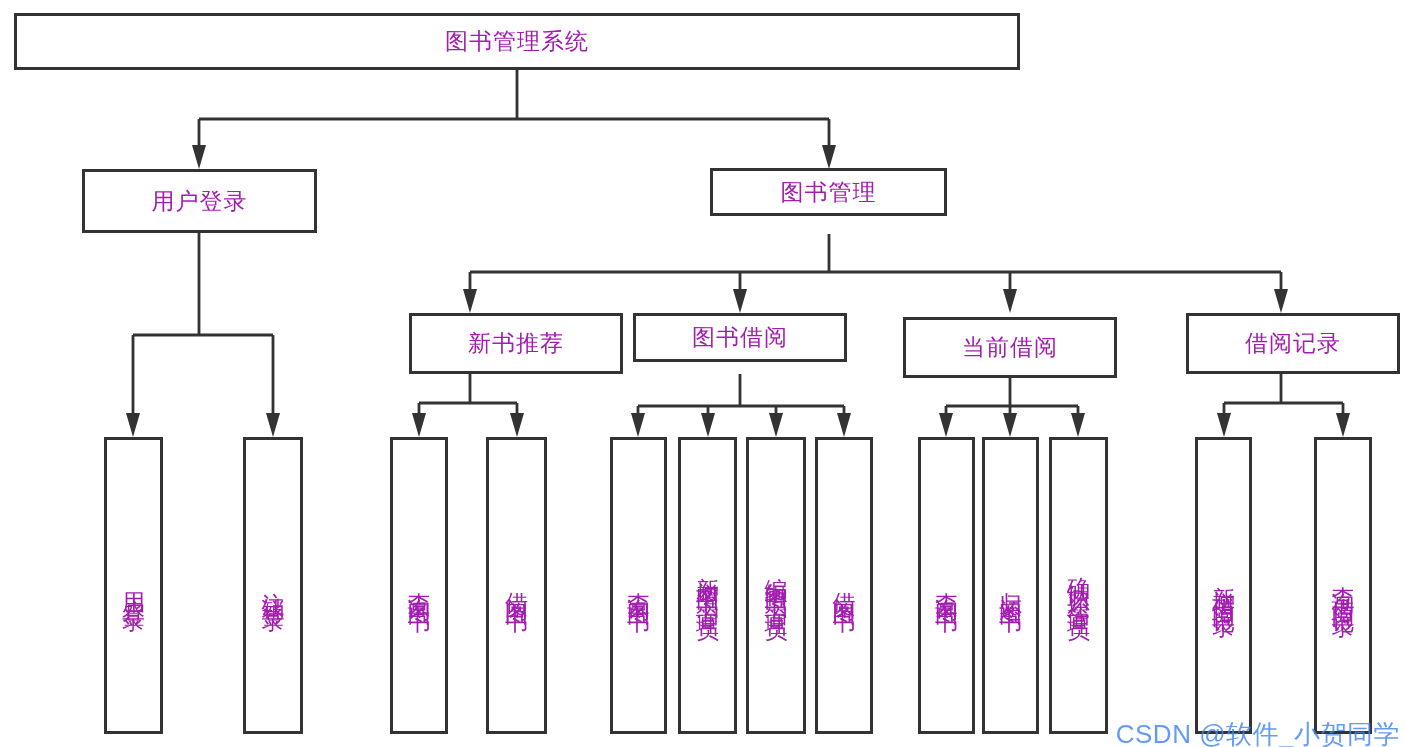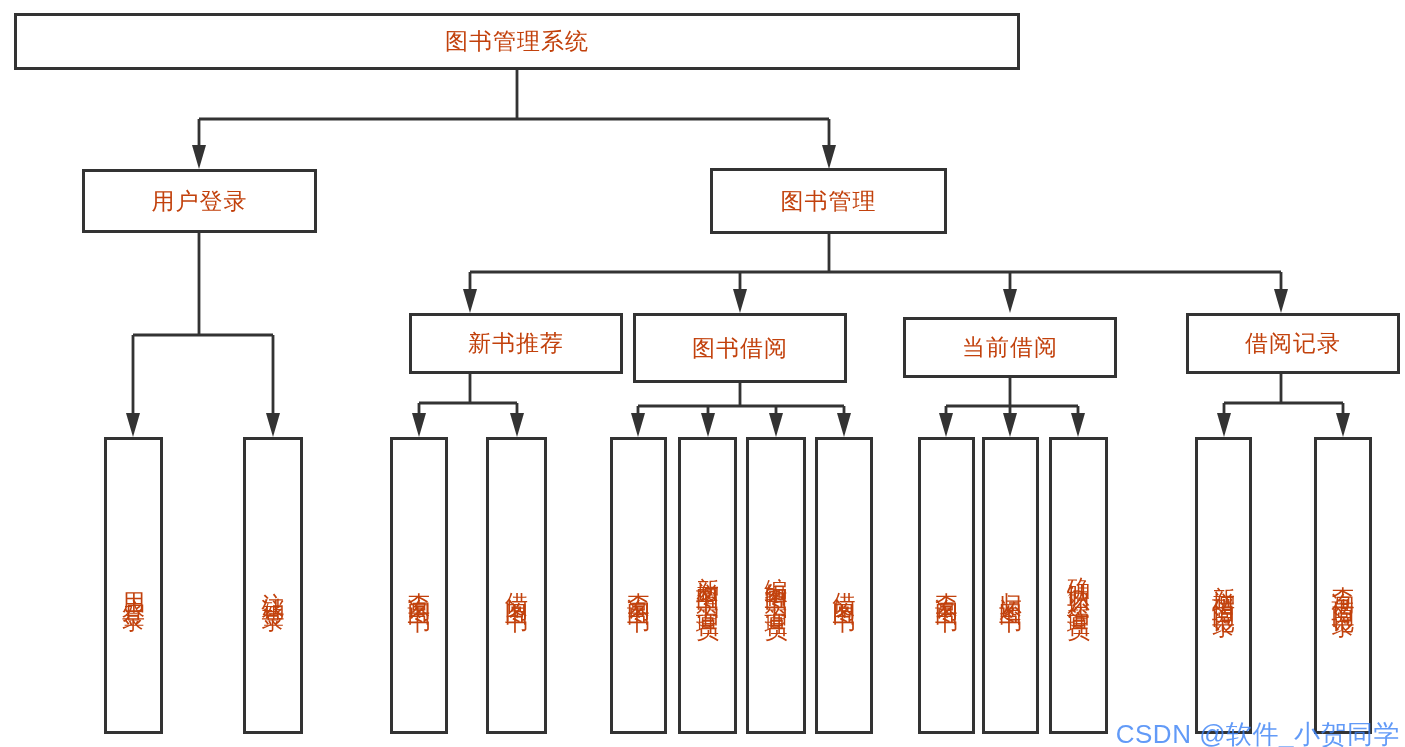--- a/index.html
+++ b/index.html
@@ -4,33 +4,33 @@
 <style>
   html,body{margin:0;padding:0;background:#ffffff;}
   .stage{
     position:relative;width:1405px;height:747px;background:#ffffff;
     overflow:hidden;font-family:"Liberation Sans","DejaVu Sans",sans-serif;
   }
   .wires{position:absolute;left:0;top:0;pointer-events:none;}
   .box{
     position:absolute;background:#ffffff;border:3px solid #333333;
     box-sizing:border-box;display:flex;align-items:center;justify-content:center;
-    color:#c2410c;font-size:23px;line-height:1;z-index:2;
+    color:#a21caf;font-size:23px;line-height:1;z-index:2;
   }
   .hbox span{letter-spacing:1px;white-space:nowrap;}
   .vbox span{
     writing-mode:vertical-rl;text-orientation:mixed;
     letter-spacing:6px;white-space:nowrap;
   }
   
   #root {left:14px;  top:13px;  width:1006px;height:57px;}
   #ulogin{left:82px; top:169px; width:235px; height:64px;}
-  #bmgmt{left:710px; top:168px; width:237px; height:66px;}
+  #bmgmt{left:710px; top:168px; width:237px; height:48px;}
   #l3a{left:363px; top:313px; width:214px; height:61px;margin-left:46px;}
-  #l3b{left:633px; top:313px; width:214px; height:70px;}
+  #l3b{left:633px; top:313px; width:214px; height:49px;}
   #l3c{left:903px; top:317px; width:214px; height:61px;}
   #l3d{left:1174px;top:313px; width:214px; height:61px;margin-left:12px;}
   .leaf{top:437px;height:297px;}
   #f1{left:104px;width:59px;}  #f2{left:243px;width:60px;}
   #f3{left:390px;width:58px;}  #f4{left:486px;width:61px;}
   #f5{left:610px;width:57px;}  #f6{left:678px;width:59px;}
   #f7{left:746px;width:60px;}  #f8{left:815px;width:58px;}
   #f9{left:918px;width:57px;}  #f10{left:982px;width:57px;}
   #f11{left:1049px;width:59px;} #f12{left:1195px;width:57px;}
   #f13{left:1314px;width:58px;}

